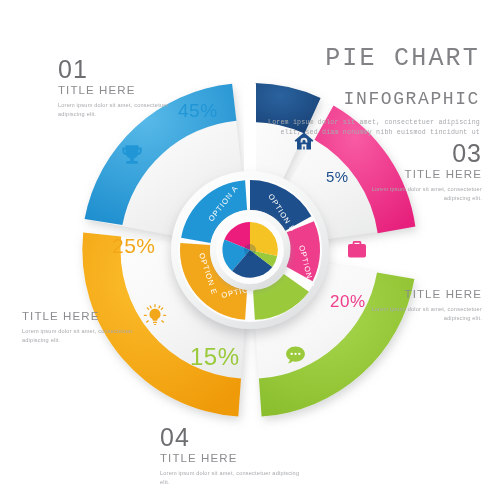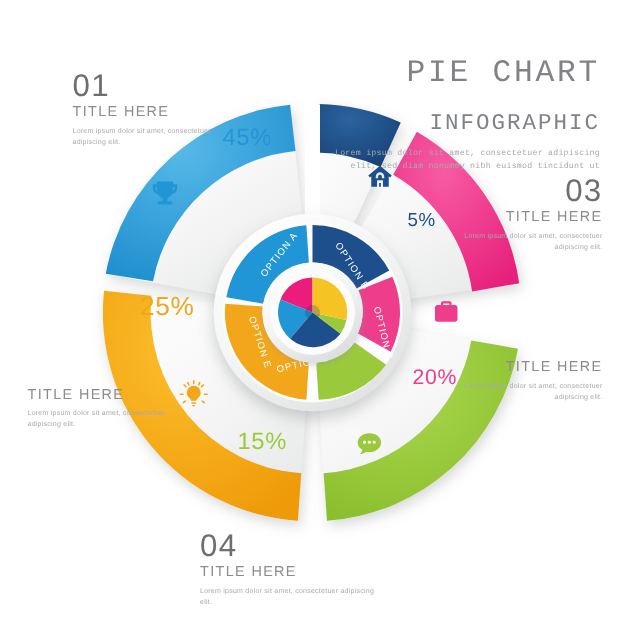--- a/index.html
+++ b/index.html
@@ -42,21 +42,21 @@
   #cb-02{right:18px; top:116px; width:128px;}
   #cb-03{right:18px; top:286px; width:128px;}
   #cb-04{left:160px; top:400px; width:140px;}
   #cb-05{left:22px;  top:308px; width:122px;}
 
   
   .pct{position:absolute;font-size:21px;letter-spacing:.5px;}
   #pct-45{left:178px;top:100px;color:#2196d6;font-size:19px;}
   #pct-05{left:326px;top:168px;color:#1d4f8c;font-size:15px;}
   #pct-10{left:330px;top:292px;color:#ee3d8b;font-size:17px;}
-  #pct-15{left:190px;top:343px;color:#9aca3c;font-size:19px;}
+  #pct-15{left:190px;top:343px;color:#9aca3c;font-size:24px;}
   #pct-25{left:112px;top:234px;color:#f2a71b;font-size:21px;}
 
   
   .ico{position:absolute;}
   #ico-trophy{left:119px;top:142px;}
   #ico-home{left:292px;top:130px;}
   #ico-case{left:345px;top:238px;}
   #ico-chat{left:283px;top:343px;}
   #ico-bulb{left:142px;top:303px;}
 </style>

